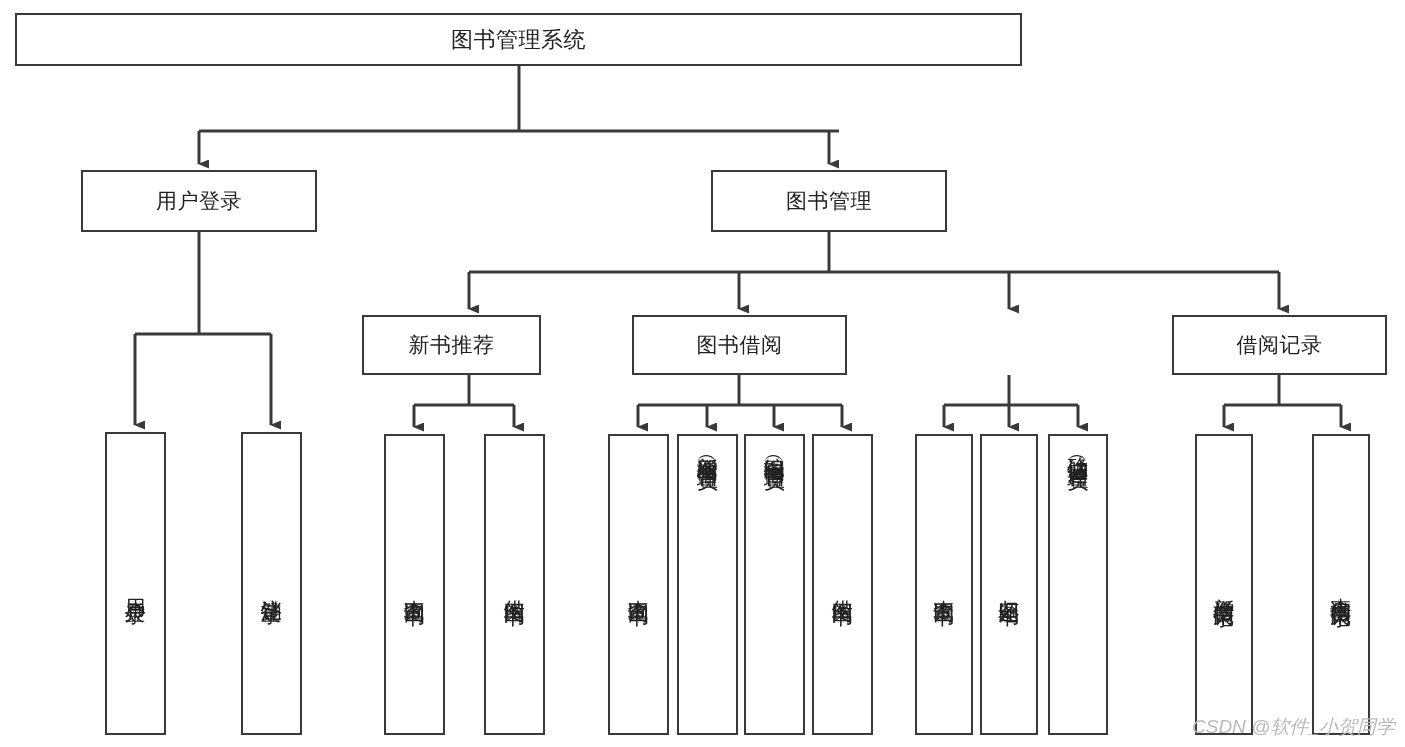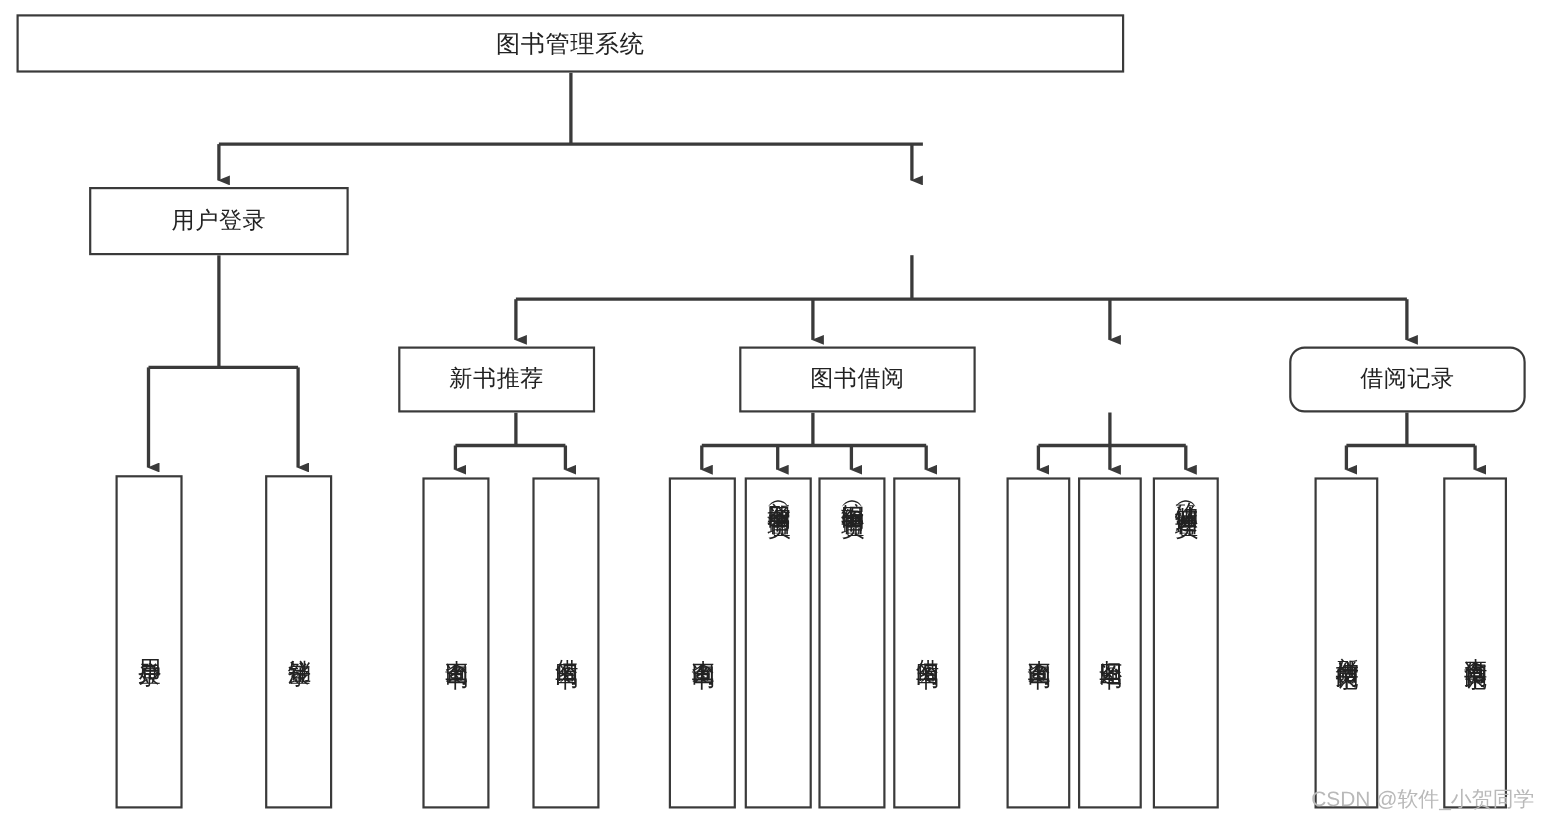--- a/index.html
+++ b/index.html
@@ -133,31 +133,34 @@
   </svg>
 
   <div class="node horiz root" style="left:15px; top:13px; width:1007px; height:53px;">
     <span class="node-label">图书管理系统</span>
   </div>
 
   <div class="node horiz" style="left:81px; top:170px; width:236px; height:62px;">
     <span class="node-label">用户登录</span>
   </div>
 
+  <div class="node horiz" style="left:711px; top:170px; width:236px; height:62px;">
+    <span class="node-label">图书管理</span>
+  </div>
 
   <div class="node horiz" style="left:362px; top:315px; width:179px; height:60px;">
     <span class="node-label">新书推荐</span>
   </div>
 
-  <div class="node horiz" style="left:632px; top:315px; width:215px; height:60px;margin-left:40px;">
+  <div class="node horiz" style="left:632px; top:315px; width:215px; height:60px;">
     <span class="node-label">图书借阅</span>
   </div>
 
 
-  <div class="node horiz" style="left:1172px; top:315px; width:215px; height:60px;border-radius:14px;">
+  <div class="node horiz" style="left:1172px; top:315px; width:215px; height:60px;">
     <span class="node-label">借阅记录</span>
   </div>
 
   <div class="node vert centered" style="left:105px; top:432px; width:61px; height:303px;">
     <span class="node-label">用户登录</span>
   </div>
 
   <div class="node vert centered" style="left:241px; top:432px; width:61px; height:303px;">
     <span class="node-label">注销登录</span>
   </div>
@@ -199,15 +202,15 @@
   </div>
 
   <div class="node vert centered" style="left:1195px; top:434px; width:58px; height:301px;">
     <span class="node-label">新增借阅记录</span>
   </div>
 
   <div class="node vert centered" style="left:1312px; top:434px; width:58px; height:301px;">
     <span class="node-label">查询借阅记录</span>
   </div>
 
-  <div class="watermark" style="left:1192px; top:714px;">CSDN @软件_小贺同学</div>
+  <div class="watermark" style="left:1192px; top:714px;font-style:italic;">CSDN @软件_小贺同学</div>
 
 </div>
 
 </body></html>

